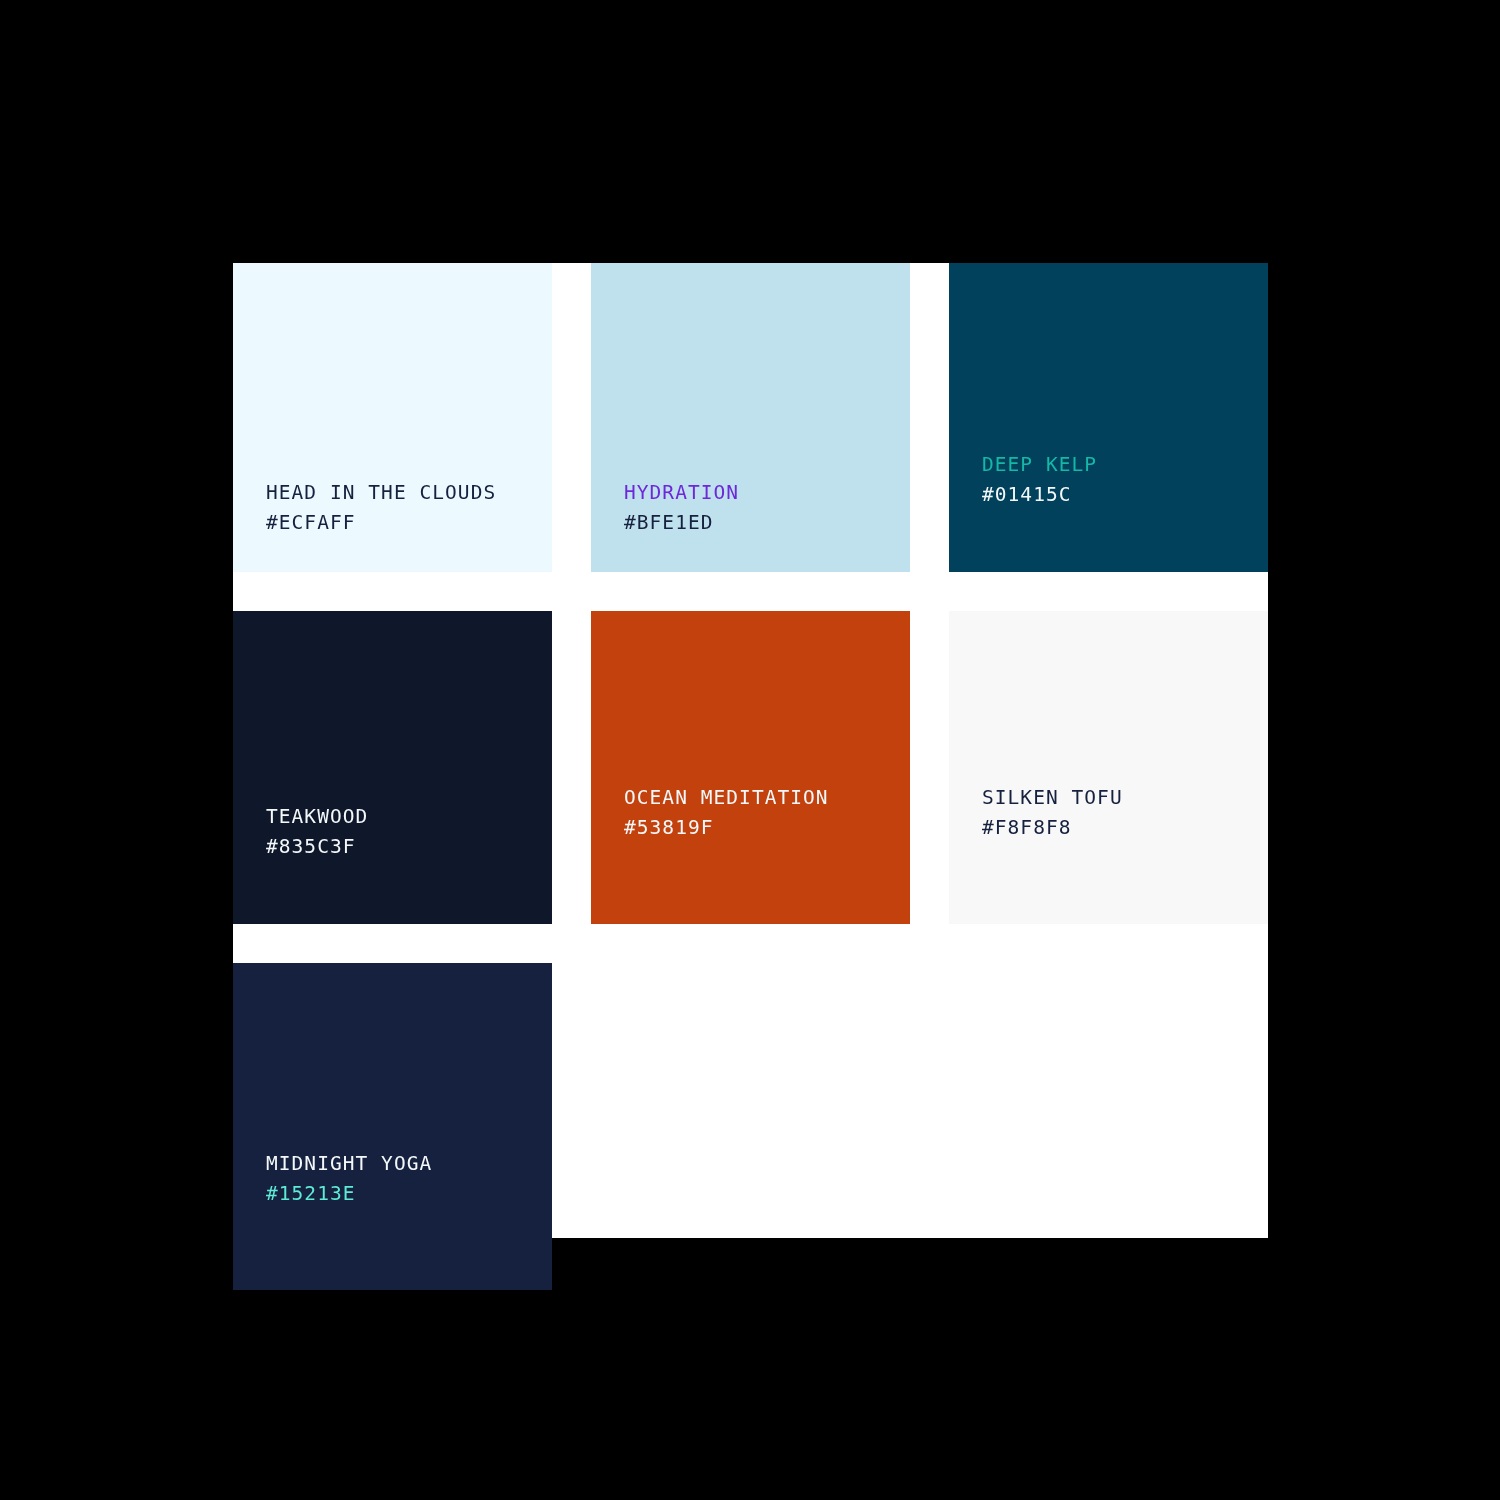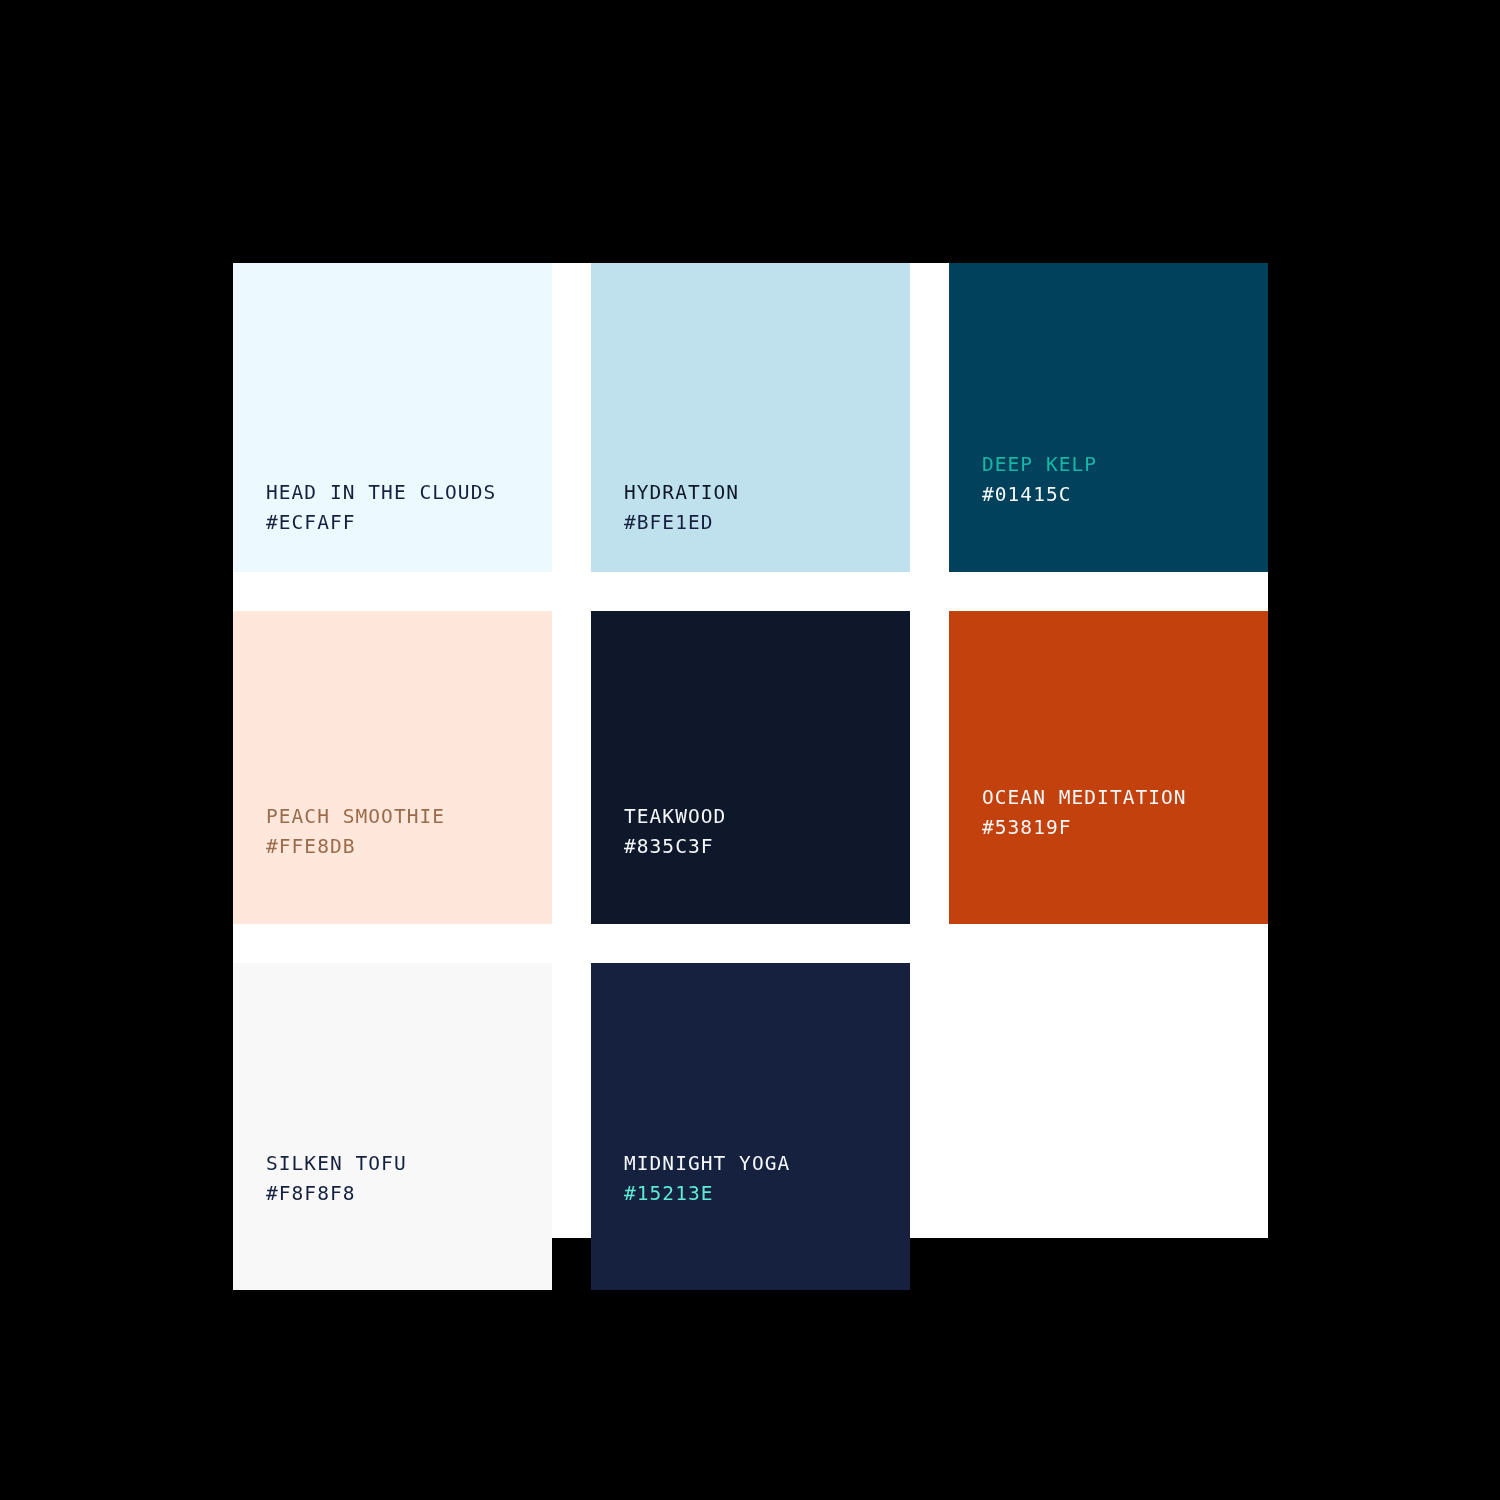--- a/index.html
+++ b/index.html
@@ -76,39 +76,33 @@
 
     <div class="swatch row-1" style="background-color: rgb(236, 250, 255);">
       <div class="swatch-label-block">
         <span class="swatch-name" style="color: rgb(21, 33, 62);">HEAD IN THE CLOUDS</span>
         <span class="swatch-hex" style="color: rgb(21, 33, 62);">#ECFAFF</span>
       </div>
     </div>
 
     <div class="swatch row-1" style="background-color: rgb(191, 225, 237);">
       <div class="swatch-label-block">
-        <span class="swatch-name" style="color: #0f172a;">HYDRATION</span>
+        <span class="swatch-name" style="color: #6d28d9;">HYDRATION</span>
         <span class="swatch-hex" style="color: rgb(21, 33, 62);">#BFE1ED</span>
       </div>
     </div>
 
 
     <div class="swatch row-2" style="background-color: rgb(1, 65, 92);">
       <div class="swatch-label-block">
         <span class="swatch-name" style="color: #14b8a6;">DEEP KELP</span>
         <span class="swatch-hex" style="color: rgb(244, 248, 250);">#01415C</span>
       </div>
     </div>
 
-    <div class="swatch row-2" style="background-color: rgb(255, 232, 219);">
-      <div class="swatch-label-block">
-        <span class="swatch-name" style="color: rgb(154, 108, 75);">PEACH SMOOTHIE</span>
-        <span class="swatch-hex" style="color: rgb(154, 108, 75);">#FFE8DB</span>
-      </div>
-    </div>
 
     <div class="swatch row-2" style="background-color: #0f172a;">
       <div class="swatch-label-block">
         <span class="swatch-name" style="color: rgb(244, 248, 250);">TEAKWOOD</span>
         <span class="swatch-hex" style="color: rgb(244, 248, 250);">#835C3F</span>
       </div>
     </div>
 
     <div class="swatch row-3" style="background-color: #c2410c;">
       <div class="swatch-label-block">

